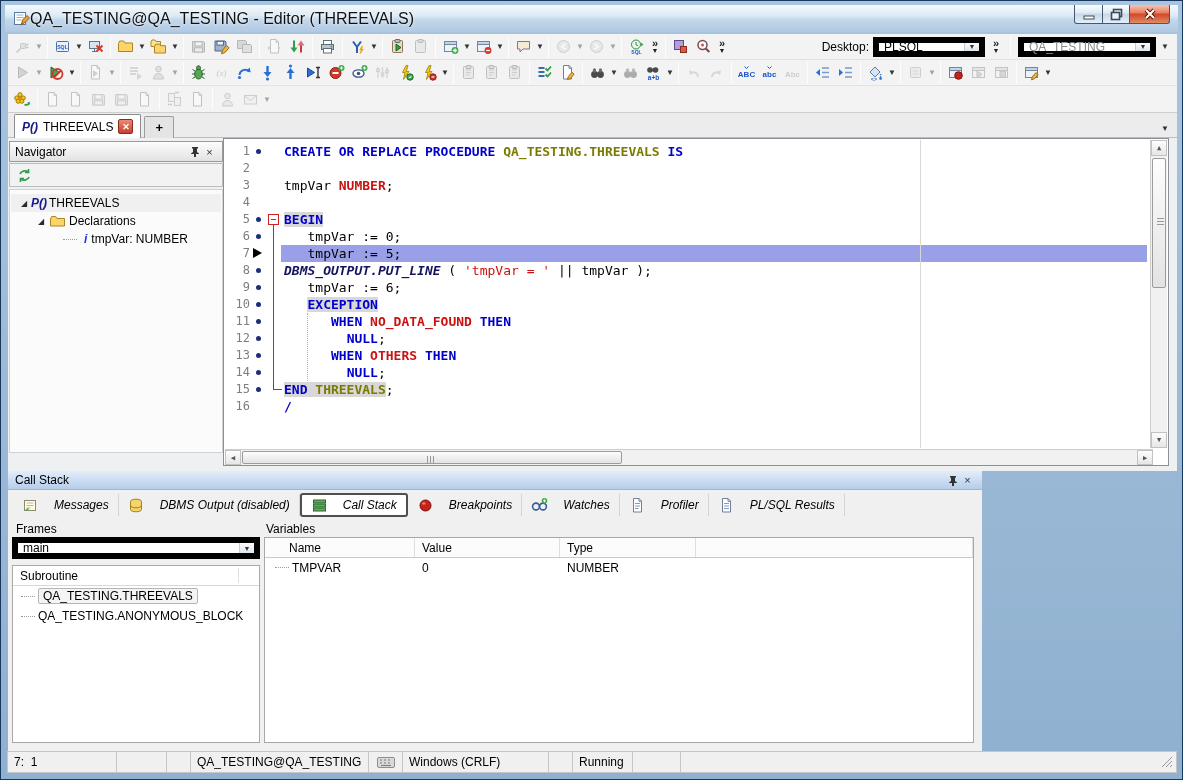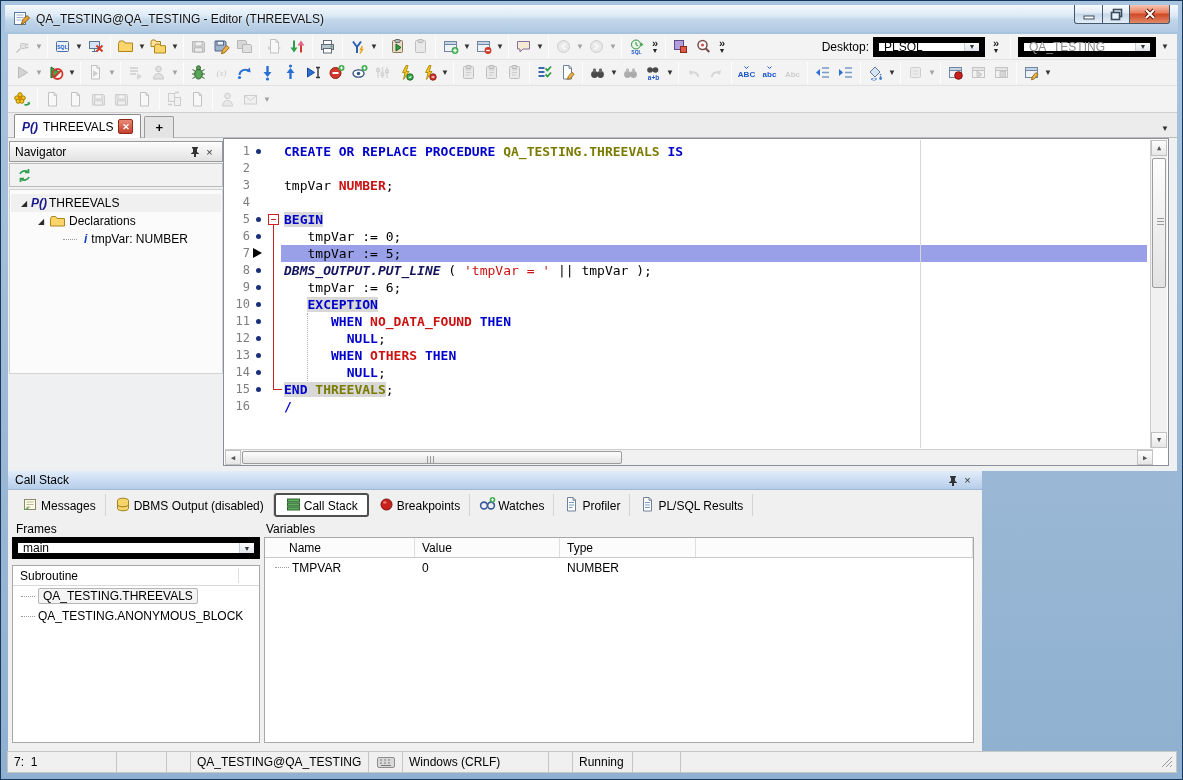--- a/index.html
+++ b/index.html
@@ -3,21 +3,21 @@
 <meta charset="utf-8">
 <style>
   * { box-sizing: border-box; margin:0; padding:0; }
   html,body { width:1183px; height:780px; font-family:"Liberation Sans",sans-serif; }
   body { position:relative; background:#fff; overflow:hidden; }
 
   #frame { position:absolute; inset:0; background:linear-gradient(180deg,#a9c4de,#8fb0d0); border:1px solid #17375c; }
   #titlebar { position:absolute; left:4px; top:4px; right:4px; height:27px;
     background:linear-gradient(180deg,#f4f9fd 0%,#dceaf6 40%,#c2d7ea 55%,#b0c9e2 100%);
     display:flex; align-items:center; padding-left:8px; }
-  #title-text { font-size:12px; color:#111; margin-left:6px; text-shadow:0 0 3px #fff; }
+  #title-text { font-size:16px; color:#111; text-shadow:0 0 3px #fff; }
   #controls { position:absolute; top:4px; right:12px; display:flex; }
   .wbtn { height:19px; border:1px solid #46586c; border-top:none; margin-left:-1px;
     background:linear-gradient(180deg,#fbfdfe,#dfeaf4 45%,#c6d7e8 50%,#e3eefa);
     display:flex; align-items:center; justify-content:center; }
   .wbtn.min { width:29px; border-radius:0 0 0 3px; }
   .wbtn.max { width:28px; }
   .wbtn.close { width:41px; border-radius:0 0 3px 0;
     background:linear-gradient(180deg,#f7c5b4,#e77b5b 45%,#cf4726 50%,#e08a66); }
 
   .tbrow { position:absolute; left:7px; width:1169px; height:26px; background:#f3f3f3;
@@ -43,21 +43,21 @@
     border:1px solid #8d8d8d; border-bottom:none; border-radius:2px 2px 0 0; font-size:12px; margin-bottom:-1px; }
   .etab .picon { color:#1a1a8c; font-weight:bold; font-style:italic; font-size:12px; }
   .etab .xbox { width:15px; height:15px; background:linear-gradient(180deg,#e98977,#c6412c); border:1px solid #8c2a1a;
     border-radius:2px; color:#fff; font-size:9px; font-weight:bold; display:flex; align-items:center; justify-content:center; }
   .ptab { height:22px; margin-left:3px; margin-bottom:-1px; padding:0 10px; background:#e4e4e4; border:1px solid #9d9d9d;
     border-bottom:none; border-radius:2px 2px 0 0; font-size:13px; font-weight:bold; display:flex; align-items:center; }
   #tab-list-dd { position:absolute; right:8px; bottom:4px; font-size:8px; color:#333; }
 
   #main-bg { position:absolute; left:7px; top:137px; width:1169px; height:333px; background:#eef0f2; }
 
-  #navigator { position:absolute; left:8px; top:140px; width:214px; height:233px; font-size:12px; }
+  #navigator { position:absolute; left:8px; top:140px; width:214px; height:312px; font-size:12px; }
   #nav-header { position:absolute; left:0; right:0; top:0; height:21px; border:1px solid #9a9a9a;
     background:linear-gradient(180deg,#fdfdfd,#e2e2e2); display:flex; align-items:center; padding:0 5px; }
   #nav-header .sp { flex:1; }
   .mini-btn { width:15px; height:15px; display:flex; align-items:center; justify-content:center; color:#333; font-size:11px; }
   #nav-toolbar { position:absolute; left:0; right:0; top:22px; height:24px; border:1px solid #bdbdbd;
     background:#f2f2f2; display:flex; align-items:center; padding-left:3px; }
   #nav-tree { position:absolute; left:0; right:0; top:48px; bottom:0; background:#fbfbfb; border:1px solid #d2d2d2; }
   .trow { position:absolute; left:1px; right:1px; height:18px; display:flex; align-items:center; }
   .trow.shade { background:#f0f0f0; }
   .texp { width:10px; font-size:8px; color:#2b2b2b; text-align:center; }
@@ -97,21 +97,21 @@
     background:repeating-linear-gradient(180deg,#9a9a9a 0 1px,transparent 1px 3px); }
   .hgrip { position:absolute; top:4px; left:50%; margin-left:-5px; height:7px; width:9px;
     background:repeating-linear-gradient(90deg,#9a9a9a 0 1px,transparent 1px 3px); }
 
   #bottom { position:absolute; left:7px; top:470px; width:974px; height:280px; background:#f0f0f0; font-size:12px; }
   #cs-header { position:absolute; left:0; right:0; top:0; height:19px;
     background:linear-gradient(180deg,#e2edfa,#b5cdea); border-bottom:1px solid #9db8d6;
     display:flex; align-items:center; padding:0 7px; }
   #cs-header .sp { flex:1; }
   #cs-tabs { position:absolute; left:5px; top:22px; height:24px; display:flex; align-items:center; }
-  .cstab { display:flex; align-items:flex-end; gap:2px; padding:3px 9px; border-right:1px solid #d4d4d4; color:#000; height:22px; }
+  .cstab { display:flex; align-items:center; gap:15px; padding:3px 9px; border-right:1px solid #d4d4d4; color:#000; height:22px;font-style:italic; }
   .cstab.active { border:2px solid #4f4f4f; border-radius:3px; background:#fff; padding:2px 9px; height:24px; }
   #frames-label { position:absolute; left:8px; top:51px; }
   #frames-combo { position:absolute; left:4px; top:66px; width:248px; height:22px; }
   #subroutine { position:absolute; left:4px; top:94px; width:248px; bottom:8px; background:#fff; border:1px solid #a8a8a8; }
   .sub-header { height:20px; border-bottom:1px solid #d8d8d8; display:flex; align-items:center; padding-left:7px; position:relative; }
   .sub-header::after { content:""; position:absolute; right:20px; top:2px; bottom:2px; width:1px; background:#e0e0e0; }
   .sub-row { height:20px; display:flex; align-items:center; padding-left:8px; }
   .focusbox { border:1px solid #b5b5b5; border-radius:2px; background:#f4f4f4; padding:0 4px; }
   #vars-label { position:absolute; left:258px; top:51px; }
   #vars-table { position:absolute; left:256px; top:66px; right:8px; bottom:8px; background:#fff; border:1px solid #a8a8a8; }

